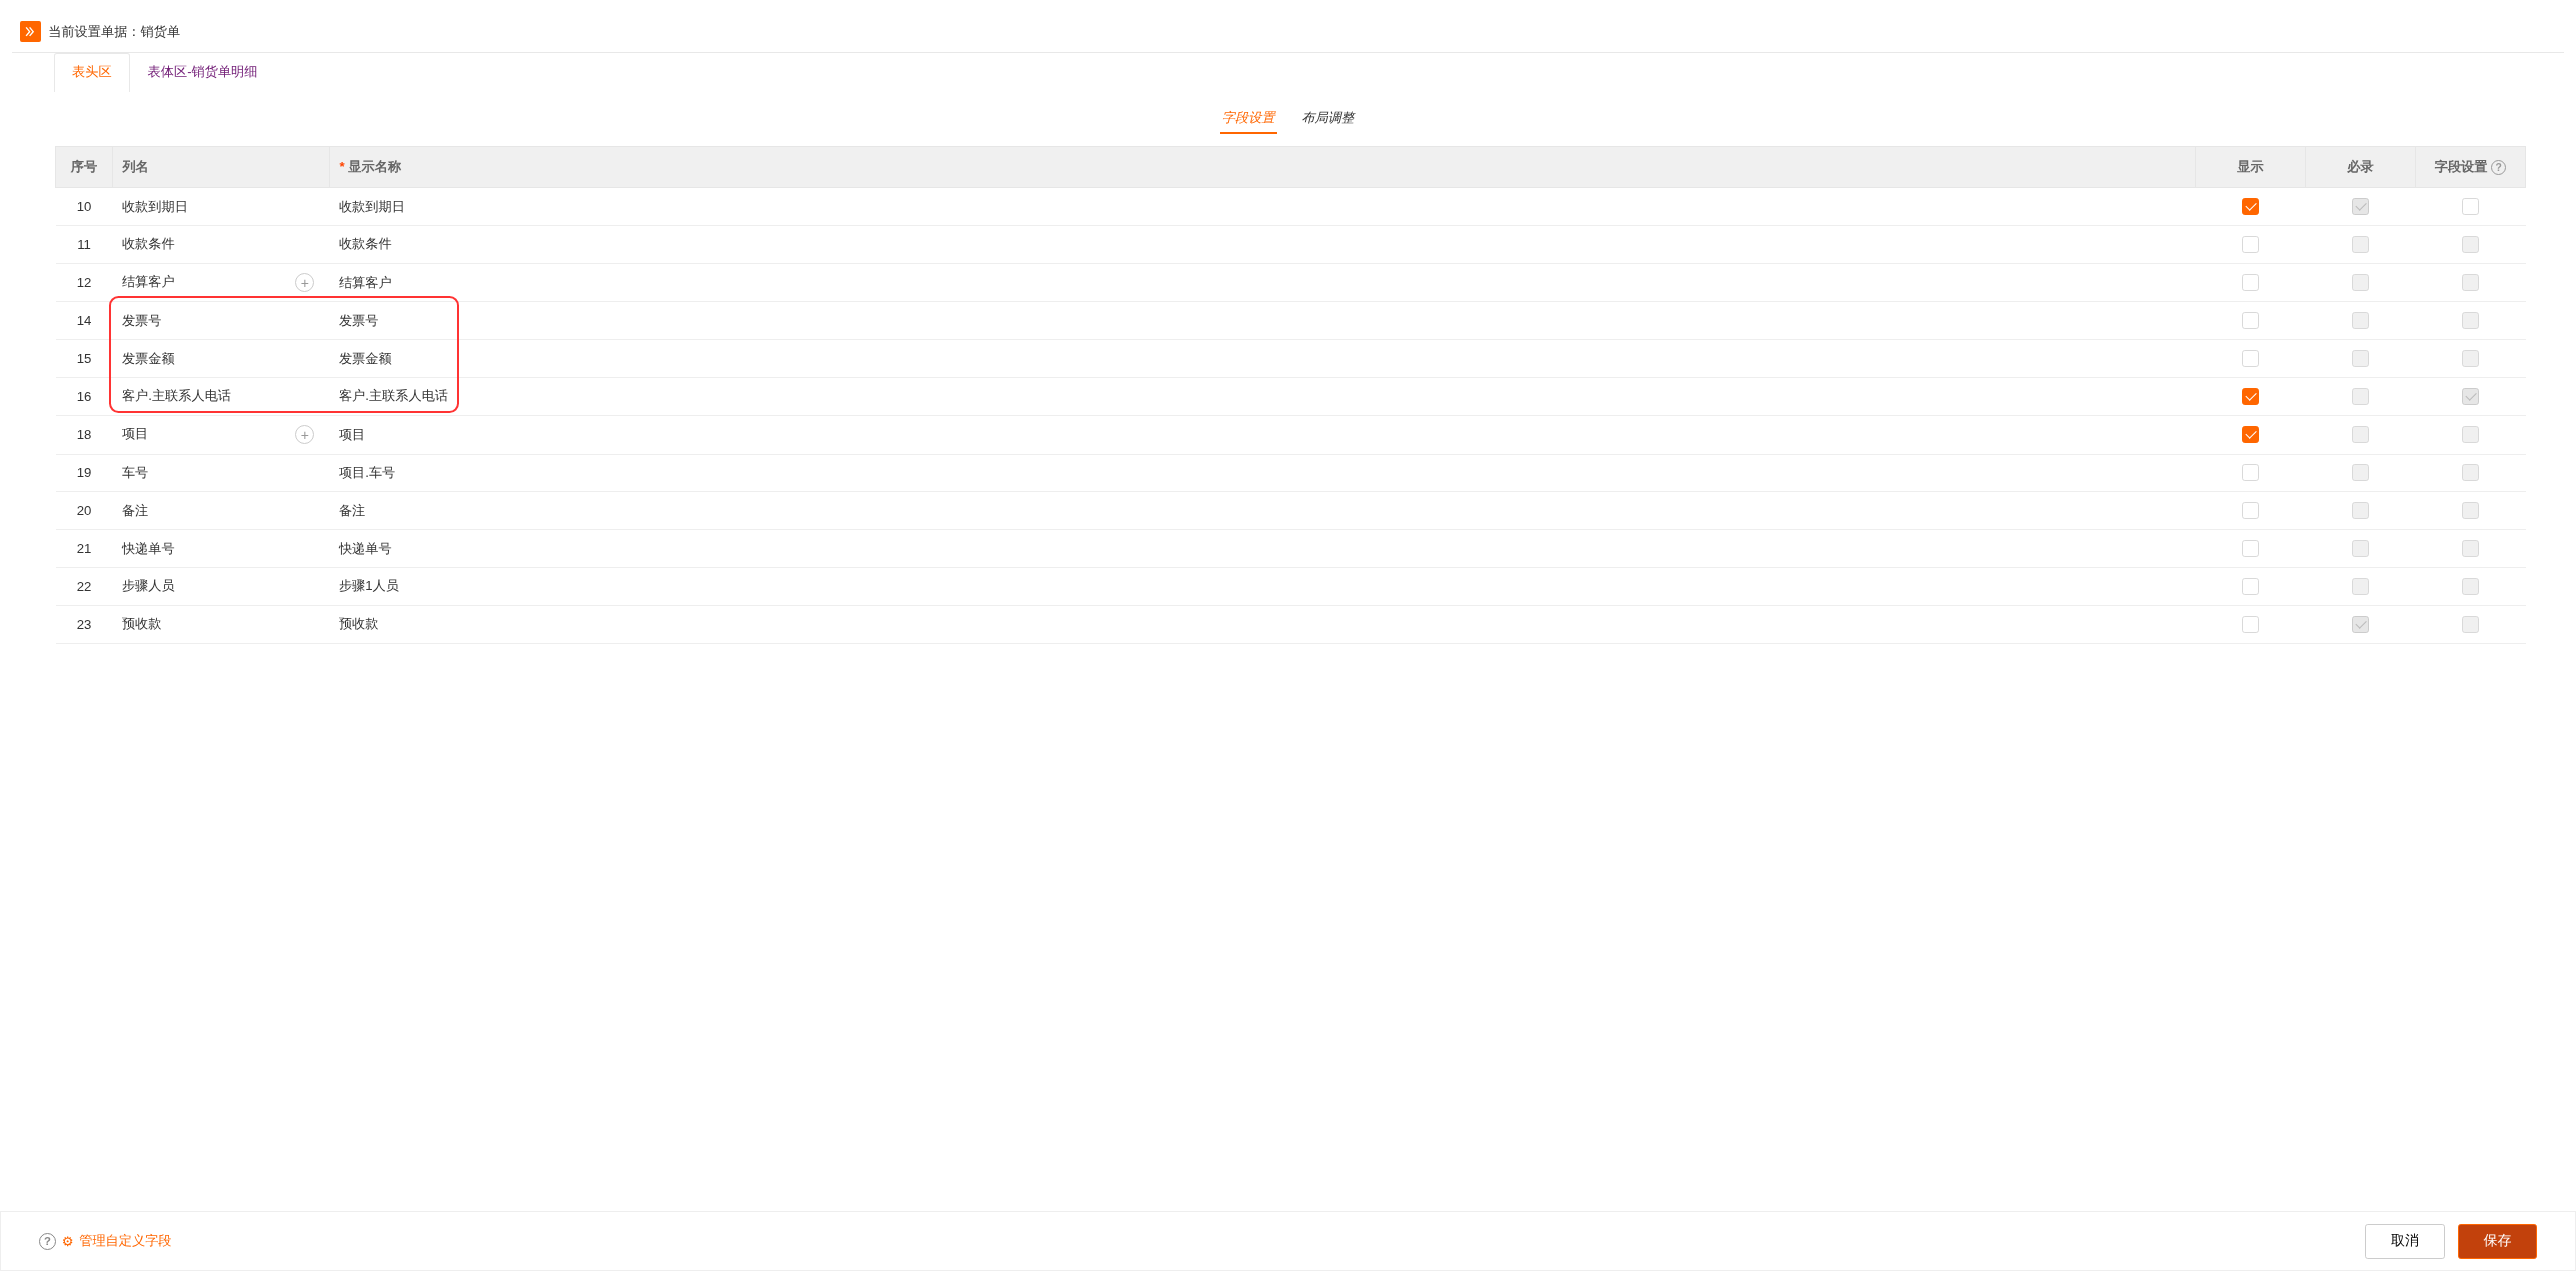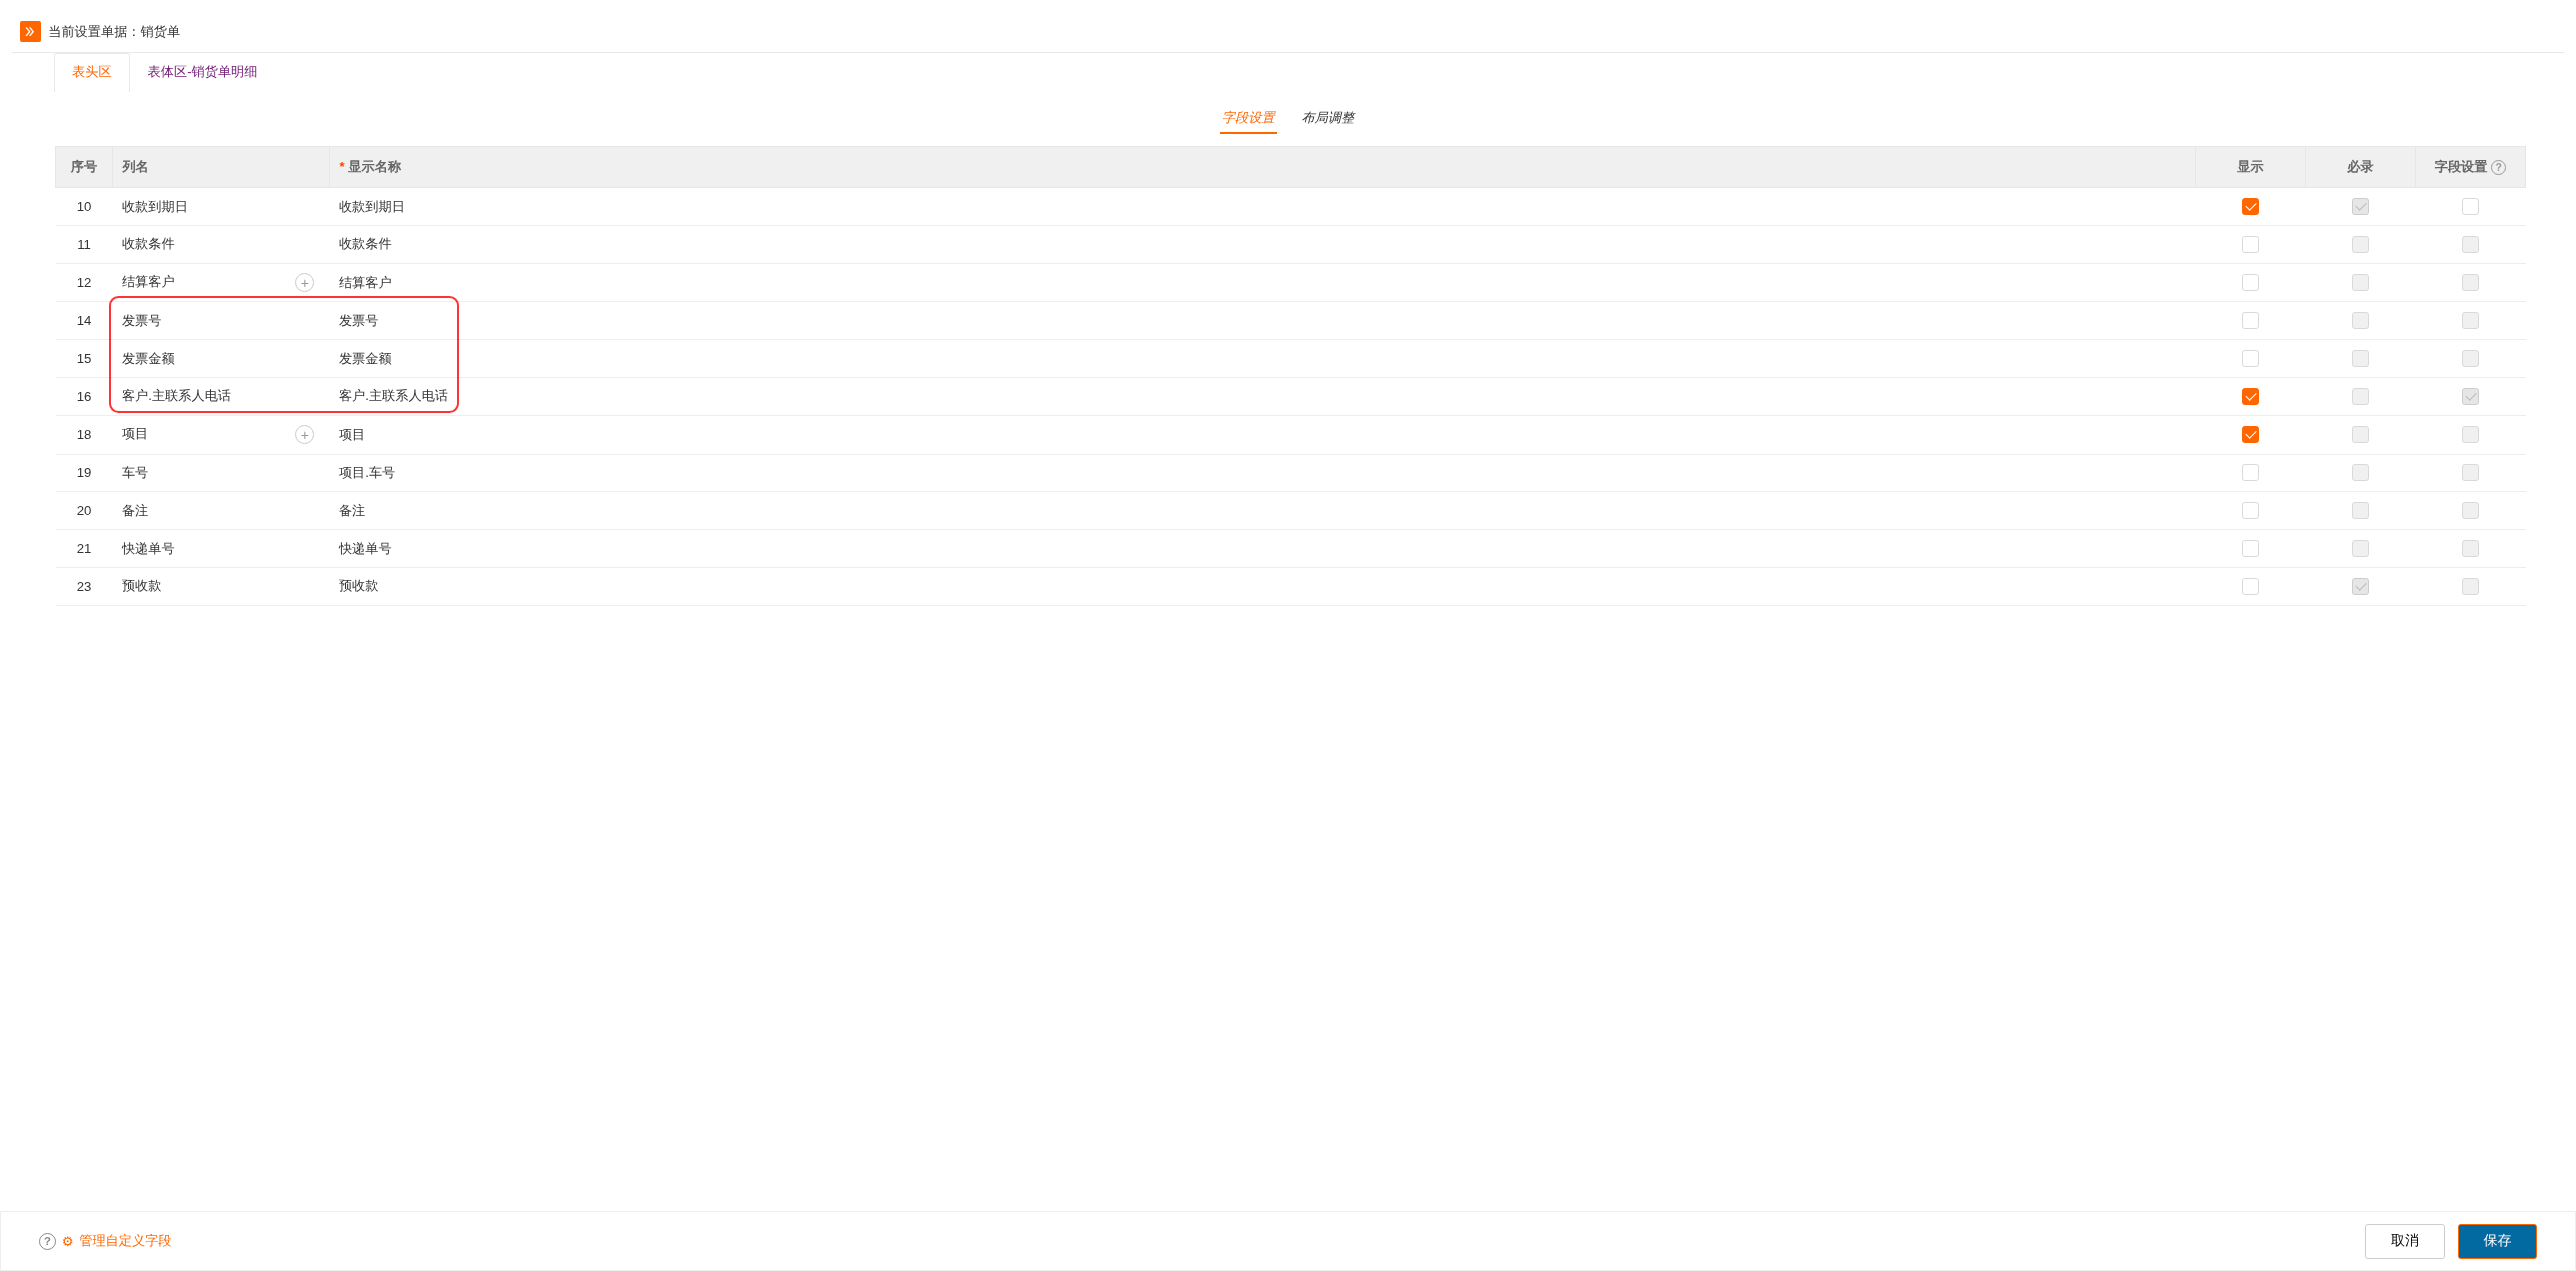--- a/index.html
+++ b/index.html
@@ -38,21 +38,21 @@
 .red-box { position: absolute; border: 2.8px solid #f33; border-radius: 9.4px; pointer-events: none; }
 
 .footer { position: fixed; bottom: 0; left: 0; right: 0; display: flex; align-items: center; padding: 11.3px 38px; border: 0.9px solid #eee; background: #fff; }
 .footer-left { display: flex; align-items: center; gap: 5.7px; }
 .footer-left .q { width: 17px; height: 17px; border: 1.4px solid #888; border-radius: 50%; display: inline-flex; align-items: center; justify-content: center; color: #888; font-size: 11.3px; font-weight: bold; }
 .footer-left .gear { color: #f60; }
 .footer-left .link { color: #f60; cursor: pointer; }
 .footer-right { margin-left: auto; display: flex; gap: 13.2px; }
 .btn { padding: 7.6px 24.6px; border-radius: 2.8px; cursor: pointer; font-size: 14px; }
 .btn-default { background: #fff; border: 0.9px solid #ccc; color: #000000; }
-.btn-primary { background: #0369a1; border: 0.9px solid #f60; color: #fff; }
+.btn-primary { background: #c2410c; border: 0.9px solid #f60; color: #fff; }
 
 .col-seq { width: 57px; text-align: center; }
 .col-name { width: 217px; }
 .col-disp {}
 .col-chk { width: 110px; }
 </style>
 </head>
 <body>
 
 <div class="container">
@@ -162,20 +162,28 @@
           </tr>
           <tr>
             <td class="center">21</td>
             <td><span>快递单号</span></td>
             <td>快递单号</td>
             <td class="center"><span class="chk"></span></td>
             <td class="center"><span class="chk disabled"></span></td>
             <td class="center"><span class="chk disabled"></span></td>
           </tr>
           <tr>
+            <td class="center">22</td>
+            <td><span>步骤人员</span></td>
+            <td>步骤1人员</td>
+            <td class="center"><span class="chk"></span></td>
+            <td class="center"><span class="chk disabled"></span></td>
+            <td class="center"><span class="chk disabled"></span></td>
+          </tr>
+          <tr>
             <td class="center">23</td>
             <td><span>预收款</span></td>
             <td>预收款</td>
             <td class="center"><span class="chk"></span></td>
             <td class="center"><span class="chk disabled checked"></span></td>
             <td class="center"><span class="chk disabled"></span></td>
           </tr>
         </tbody>
     </table>
     <div id="redbox" class="red-box" style="left: 97px; top: 150px; width: 350px; height: 117px;"></div>

